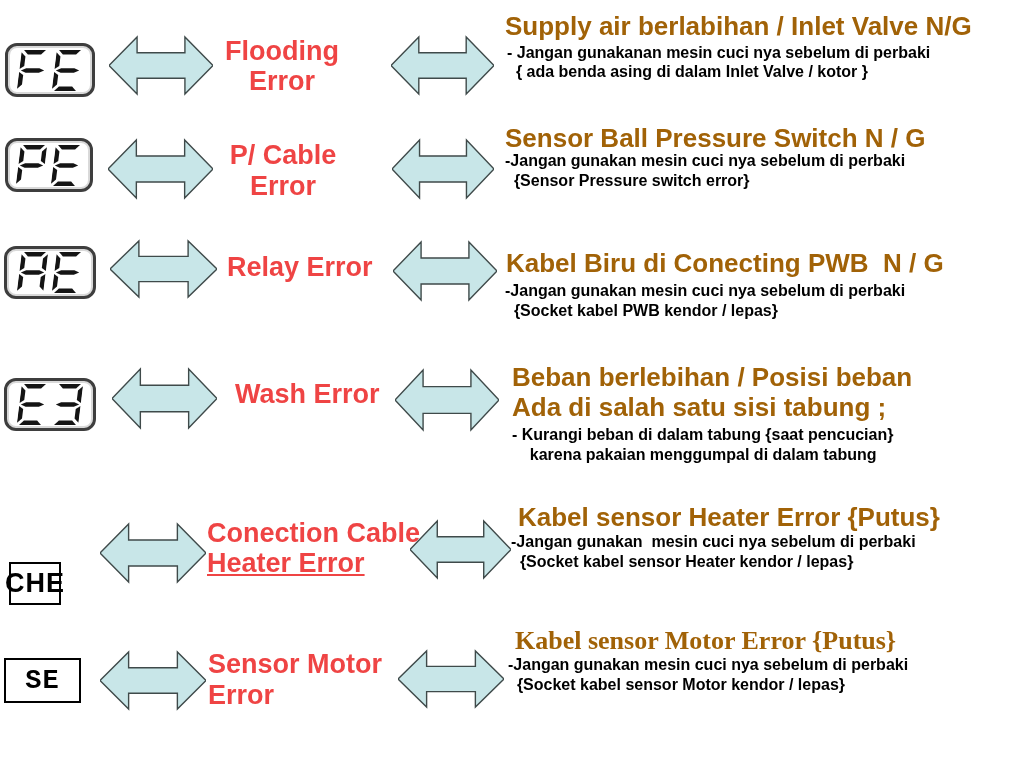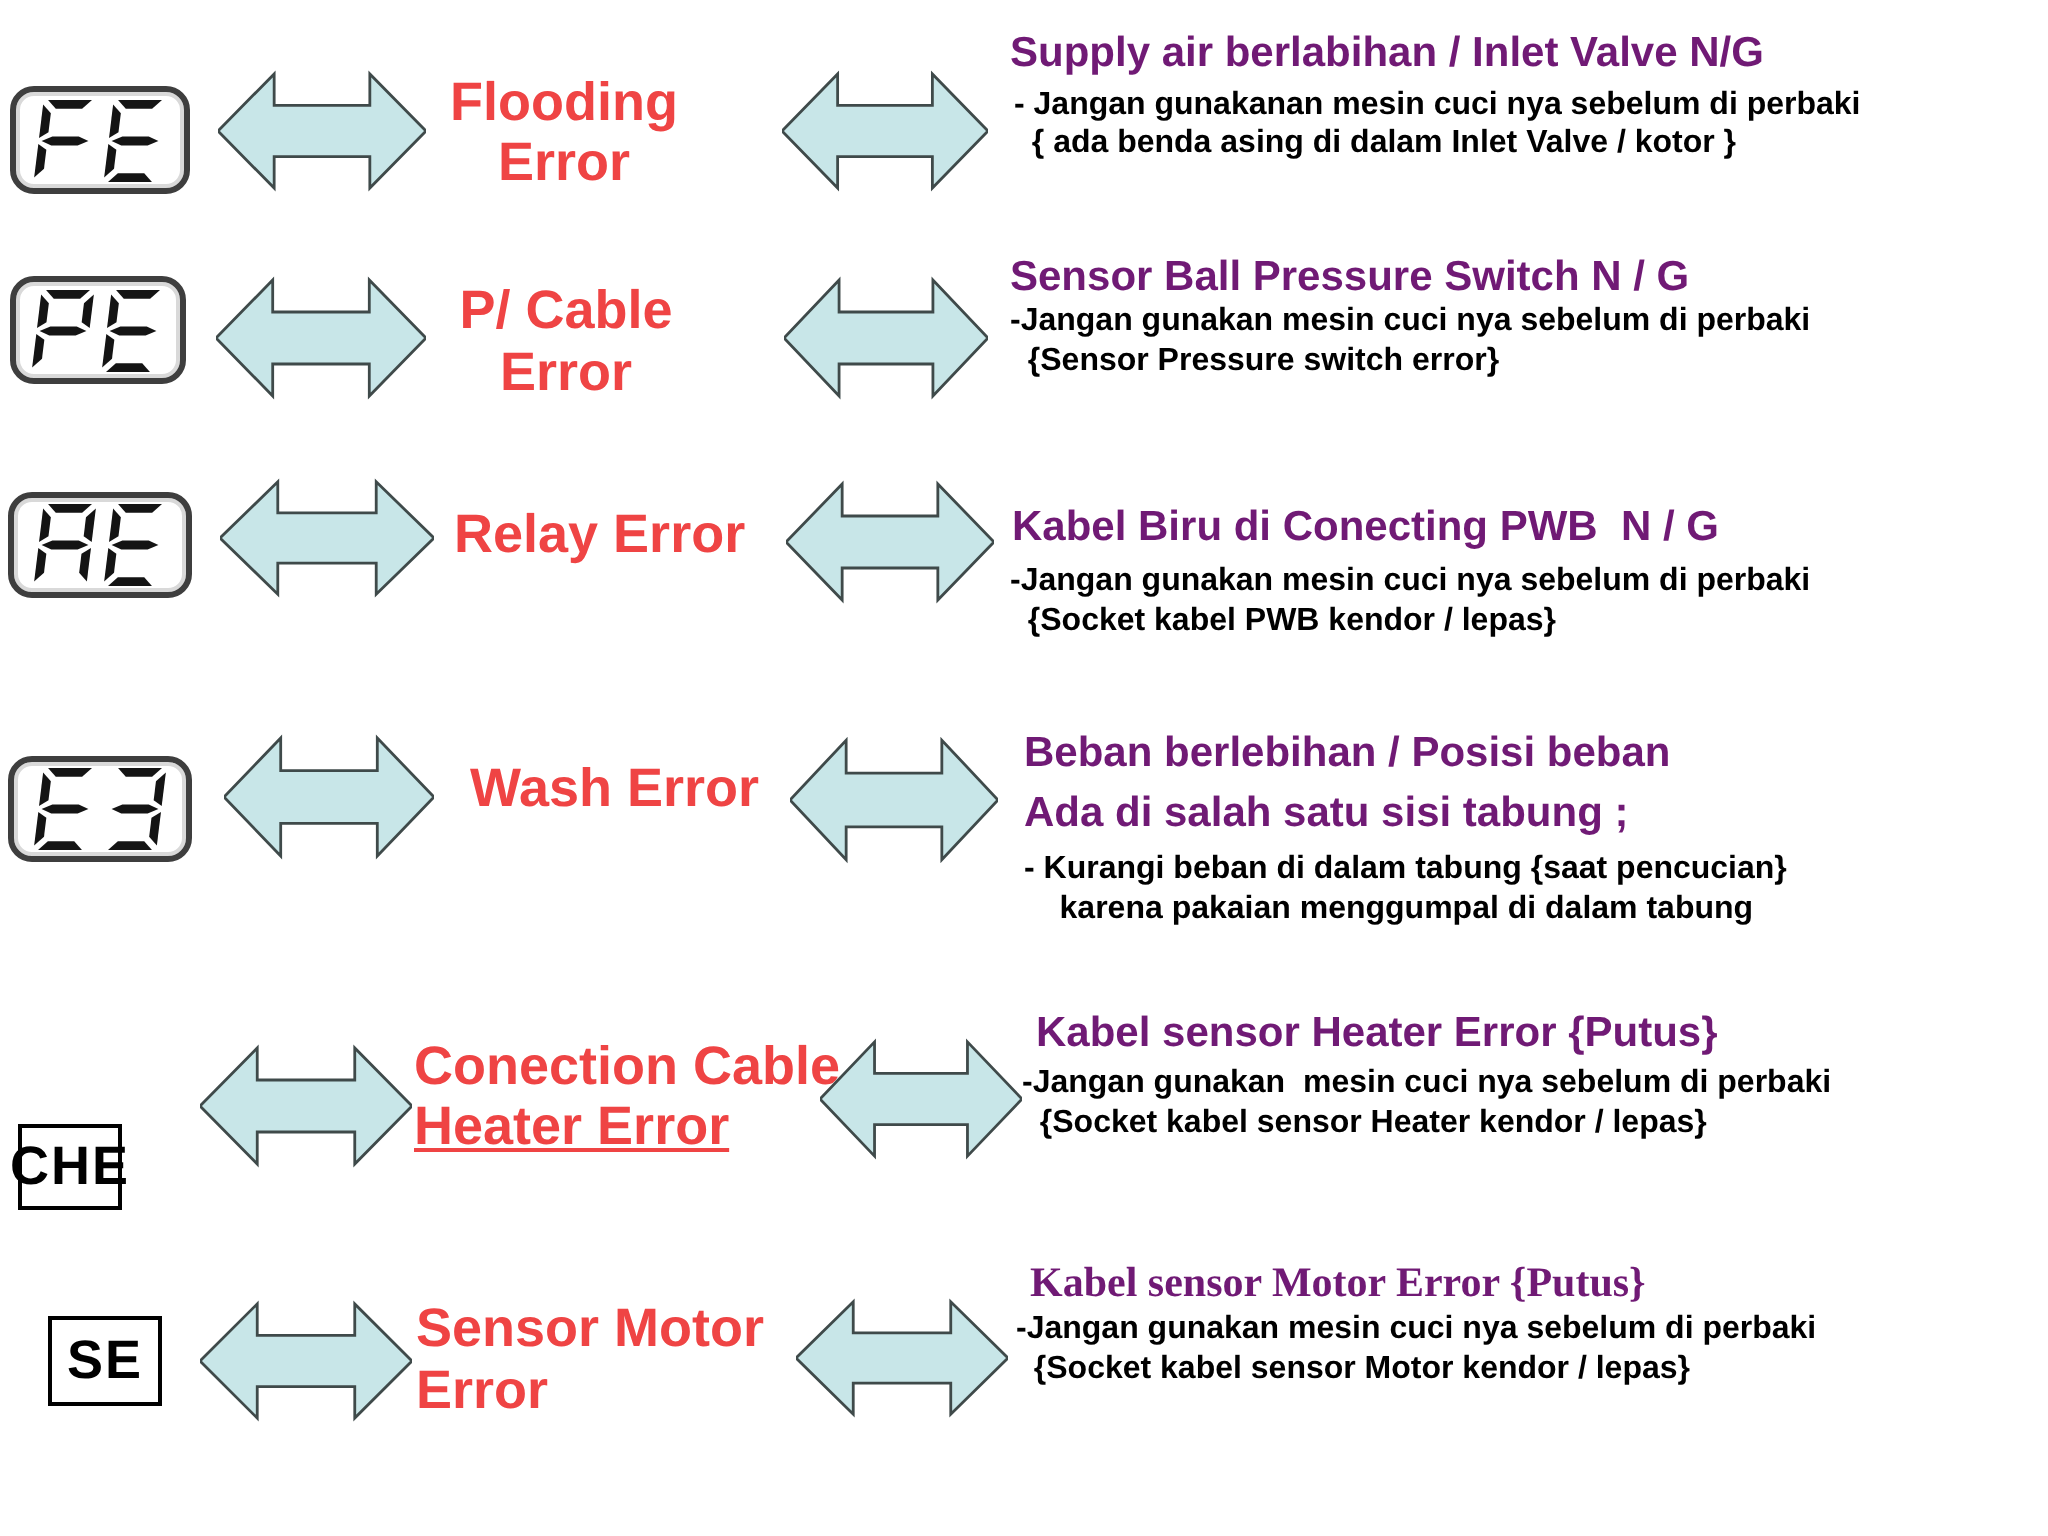--- a/index.html
+++ b/index.html
@@ -18,21 +18,21 @@
     position:absolute;
     border:2px solid #000; background:#fff;
     display:flex; align-items:center; justify-content:center;
     font-weight:700; font-size:27px; color:#000; letter-spacing:1px;
     box-sizing:border-box;
   }
   .arrow { position:absolute; display:block; }
   .name-block { position:absolute; }
   .name-line { font-weight:700; font-size:27px; color:#ef4444; white-space:pre; }
   .title-block { position:absolute; }
-  .title-line { font-weight:700; font-size:21px; color:#701a75; white-space:pre; }
+  .title-line { font-weight:700; font-size:26px; color:#a16207; white-space:pre; }
   .desc-block { position:absolute; }
   .desc-line { font-size:16px; color:#000; white-space:pre;font-weight:bold; }
 </style>
 </head>
 <body>
 
 <div id="canvas">
   <div class="row">
     <div class="code-seg" style="left: 5px; top: 43px; width: 90px; height: 54px;">
         <div class="seg-chars">
@@ -199,21 +199,21 @@
     <div class="title-block" style="left: 518px; top: 504px;">
         <div class="title-line" style="line-height: 26px;">Kabel sensor Heater Error {Putus}</div>
       </div>
     <div class="desc-block" style="left: 511px; top: 532px;">
         <div class="desc-line" style="line-height: 20px;">-Jangan gunakan  mesin cuci nya sebelum di perbaki</div>
         <div class="desc-line" style="line-height: 20px;">  {Socket kabel sensor Heater kendor / lepas}</div>
       </div>
   </div>
 
   <div class="row">
-    <div class="code-plain" style="left: 24px; top: 658px; width: 57px; height: 45px;">SE</div>
+    <div class="code-plain" style="left: 4px; top: 658px; width: 77px; height: 45px; font-family: Liberation Mono, monospace;">SE</div>
     <svg class="arrow" viewBox="0 0 100 64" preserveAspectRatio="none" style="left: 100px; top: 649px; width: 106px; height: 63px;">
       <polygon points="0,32 27,3 27,19 73,19 73,3 100,32 73,61 73,45 27,45 27,61" stroke-width="1.4" vector-effect="non-scaling-stroke" fill="#c8e6e8" stroke="#3f4a4a"></polygon>
     </svg>
     <div class="name-block" style="left: 208px; top: 649px; width: 190px; text-align: left;">
         <div class="name-line" style="line-height: 31px;">Sensor Motor</div>
         <div class="name-line" style="line-height: 31px;">Error</div>
       </div>
     <svg class="arrow" viewBox="0 0 100 64" preserveAspectRatio="none" style="left: 398px; top: 648px; width: 106px; height: 62px;">
       <polygon points="0,32 27,3 27,19 73,19 73,3 100,32 73,61 73,45 27,45 27,61" stroke-width="1.4" vector-effect="non-scaling-stroke" fill="#c8e6e8" stroke="#3f4a4a"></polygon>
     </svg>

